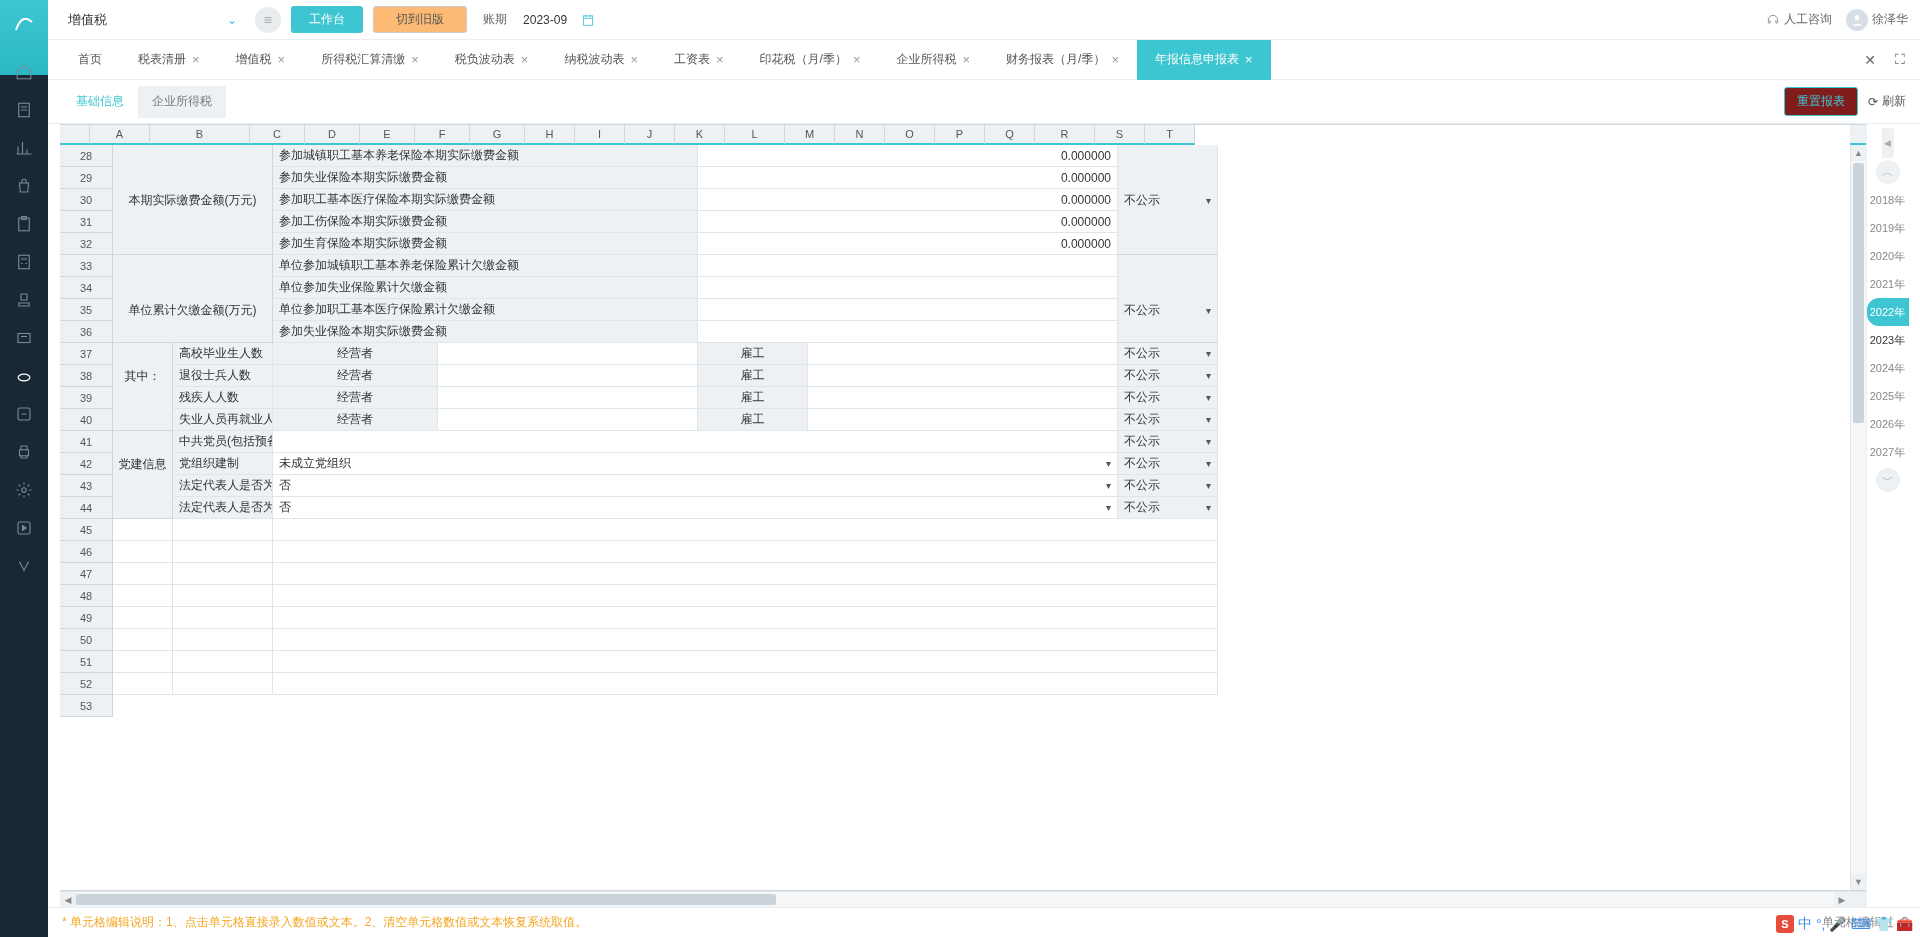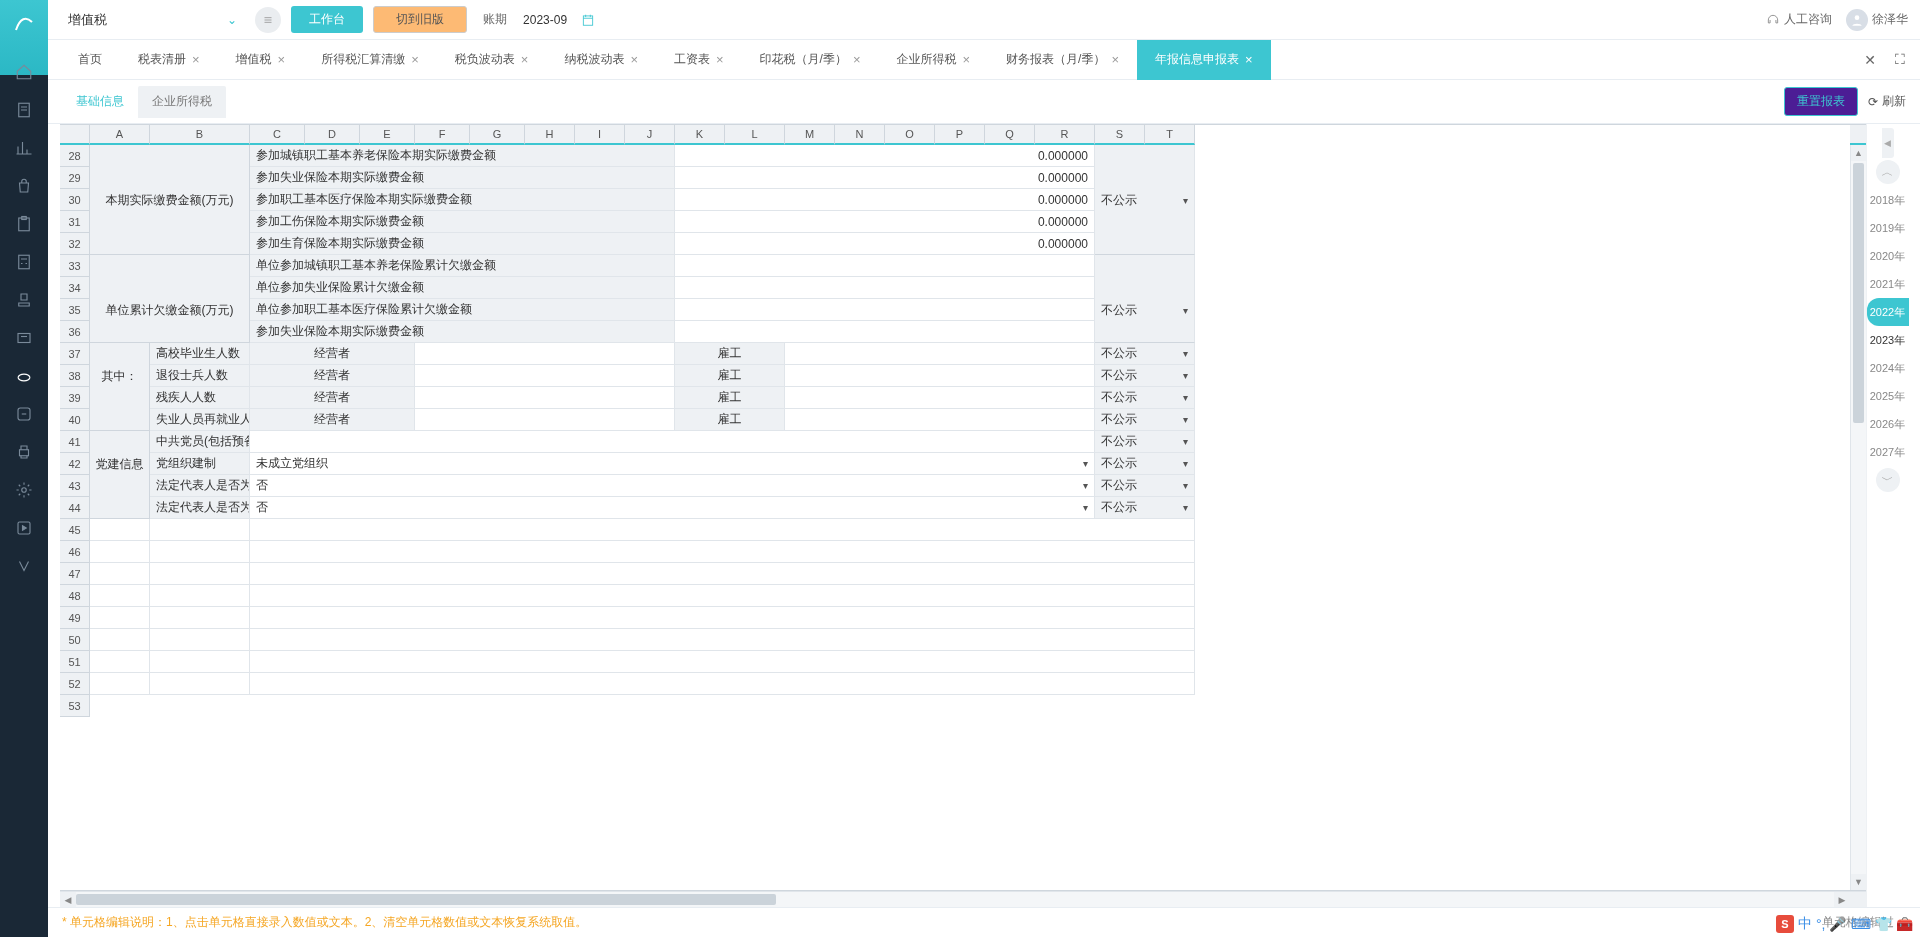--- a/index.html
+++ b/index.html
@@ -45,33 +45,33 @@
 .tab-ctrl { position: absolute; right: 8px; display: flex; gap: 6px; }
 .tab-ctrl-btn { width: 24px; height: 24px; display: flex; align-items: center; justify-content: center; cursor: pointer; font-size: 14px; color: #666; }
 
 
 .subbar { height: 44px; background: #fff; display: flex; align-items: center; padding: 0 14px; border-bottom: 1px solid #e8edf2; }
 .subtabs { display: flex; }
 .subtab { padding: 0 14px; height: 32px; display: flex; align-items: center; font-size: 12px; color: #555; cursor: pointer; border-radius: 2px 2px 0 0; }
 .subtab.active { color: #3dc6d1; background: #fff; }
 .subtab.inactive { background: #eef1f4; color: #777; }
 .sub-actions { margin-left: auto; display: flex; gap: 10px; align-items: center; }
-.btn-reset { border: 1px solid #3dc6d1; color: #3dc6d1; background: #4c1d95; border-radius: 3px; padding: 5px 12px; font-size: 12px; cursor: pointer; }
+.btn-reset { border: 1px solid #3dc6d1; color: #3dc6d1; background: #7f1d1d; border-radius: 3px; padding: 5px 12px; font-size: 12px; cursor: pointer; }
 .btn-refresh { color: #555; font-size: 12px; display: flex; align-items: center; gap: 4px; cursor: pointer; }
 
 
 .content { flex: 1; display: flex; background: #fff; overflow: hidden; position: relative; padding: 0 12px 0 12px;}
 .sheet-wrapper { flex: 1; display: flex; flex-direction: column; overflow: hidden; position: relative; }
 .grid-hwrap { display: flex; border-top: 1px solid #cfd6dd; }
 .corner { width: 30px; height: 20px; background: #eef1f4; border-right: 1px solid #cfd6dd; border-bottom: 2px solid #3dc6d1; }
 .col-headers { display: flex; flex: 1; }
 .colh { height: 20px; background: #eef1f4; border-right: 1px solid #cfd6dd; border-bottom: 2px solid #3dc6d1; font-size: 11px; color: #555; display: flex; align-items: center; justify-content: center; }
 
 .grid-body { flex: 1; overflow: hidden; display: flex; border-bottom: 1px solid #cfd6dd;}
-.row-headers { width: 30px; }
+.row-headers { width: 53px; }
 .rowh { height: 22px; background: #eef1f4; border-right: 1px solid #cfd6dd; border-bottom: 1px solid #cfd6dd; font-size: 11px; color: #555; display: flex; align-items: center; justify-content: center; }
 
 .cells { flex: 1; position: relative; }
 .row { display: flex; height: 22px; }
 .cell { border-right: 1px solid #e0e5ea; border-bottom: 1px solid #e0e5ea; font-size: 12px; color: #333; display: flex; align-items: center; padding: 0 6px; overflow: hidden; white-space: nowrap; }
 .cell.lbl { background: #eef1f4; }
 .cell.center { justify-content: center; }
 .cell.right { justify-content: flex-end; }
 .cell.dd::after { content: "▾"; float: right; margin-left: auto; color: #555; font-size: 10px; }
 

